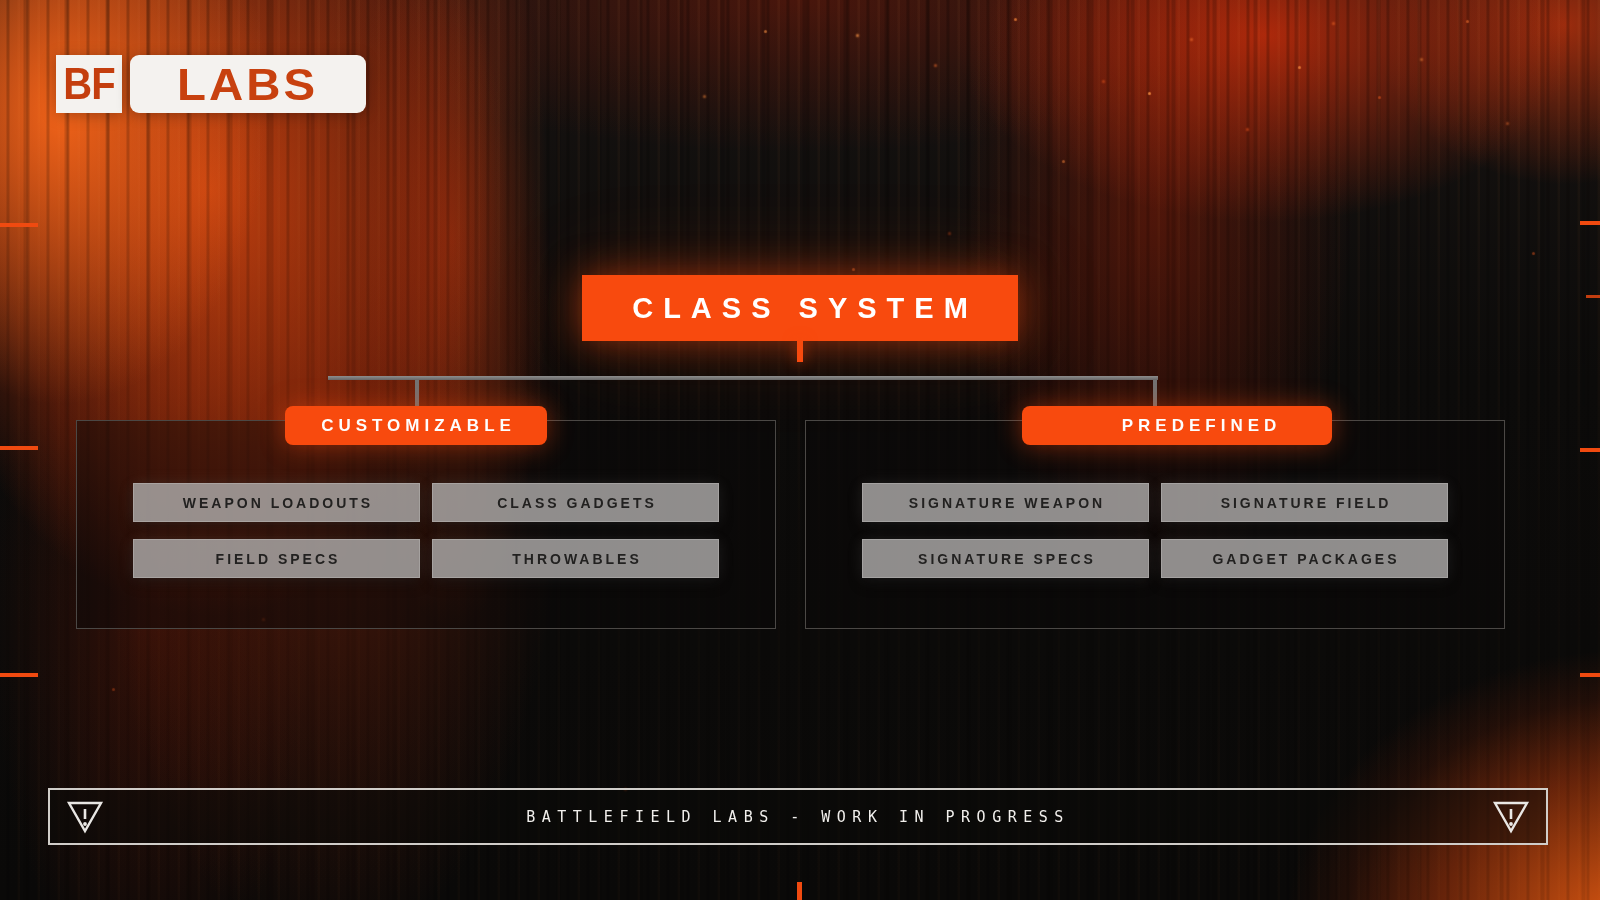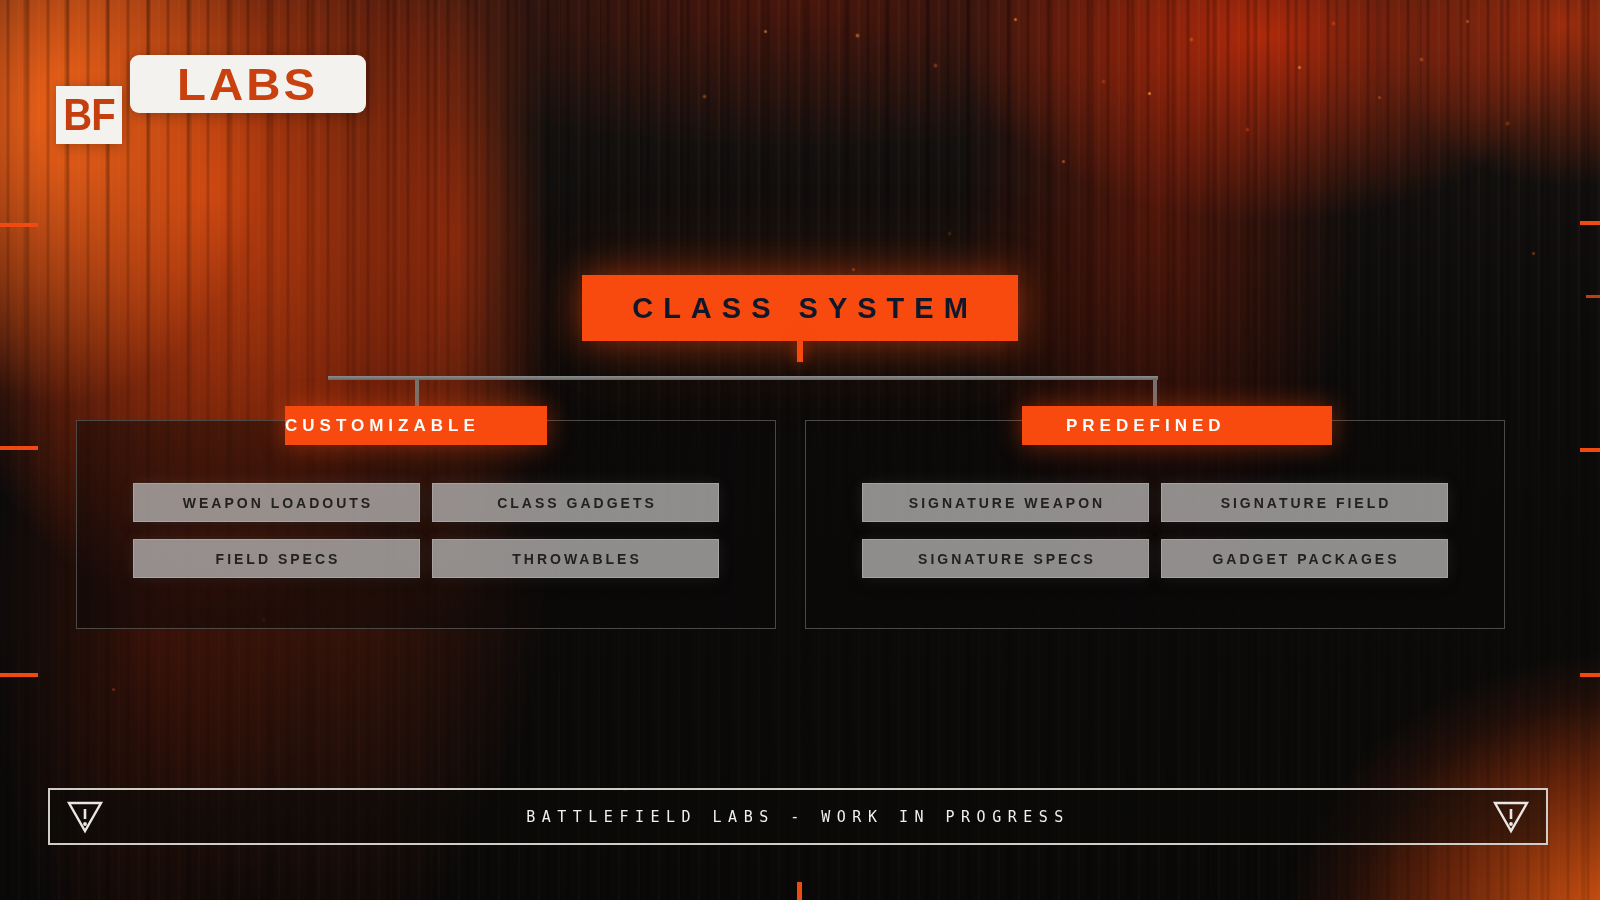--- a/index.html
+++ b/index.html
@@ -55,42 +55,43 @@
   .tick.l3{left:0;top:673px;width:38px;height:4px;}
   .tick.r1{right:0;top:221px;width:20px;height:4px;}
   .tick.r2{right:0;top:295px;width:14px;height:3px;opacity:.8;}
   .tick.r3{right:0;top:448px;width:20px;height:4px;}
   .tick.r4{right:0;top:673px;width:20px;height:4px;}
   .tick.b1{left:797px;bottom:0;width:5px;height:18px;}
   
   .logo{position:absolute;left:56px;top:55px;display:flex;gap:8px;}
   .logo .box{background:#f4f2ef;height:58px;display:flex;align-items:center;justify-content:center;
     box-shadow:0 2px 14px rgba(0,0,0,.28);}
-  .logo .bf{width:66px;margin-top:31px;}
+  .logo .bf{width:66px;}
   .logo .labs{width:236px;border-radius:9px;}
   .bf-text{font-weight:900;font-size:40px;line-height:1;color:#c43e0e;letter-spacing:-1px;transform:scaleY(1.1);}
   .labs-text{font-weight:900;font-size:46px;line-height:1;color:#c8410f;letter-spacing:3px;transform:scale(1.03,.97);}
   
   .root-banner{
     position:absolute;left:582px;top:275px;width:436px;height:66px;
     background:#f84a0e;display:flex;align-items:center;justify-content:center;
     box-shadow:0 0 36px rgba(248,74,14,.5),0 0 90px rgba(248,74,14,.22);
   }
-  .root-banner span{color:#0f172a;font-size:29px;font-weight:700;letter-spacing:10px;margin-right:-10px;}
+  .root-banner span{color:#ffffff;font-size:29px;font-weight:700;letter-spacing:10px;margin-right:-10px;}
   .stub{position:absolute;left:797px;top:341px;width:6px;height:21px;background:#f84a0e;
     box-shadow:0 0 14px rgba(248,74,14,.6);}
   .hline{position:absolute;left:328px;top:376px;width:830px;height:4px;
     background:linear-gradient(180deg,#8d8d8d,#676767);}
   .vdrop{position:absolute;top:380px;width:4px;height:27px;background:#737373;}
   .vdrop.left{left:415px;}
   .vdrop.right{left:1153px;}
   .branch-banner{
     position:absolute;top:406px;height:39px;background:#f84a0e;
-    display:flex;align-items:center;z-index:3;
+    display:flex;align-items:center;justify-content:center;z-index:3;
     box-shadow:0 0 26px rgba(248,74,14,.45);
+    border-radius:8px;
   }
   .branch-banner.cust{left:285px;width:262px;}
   .branch-banner.pred{left:1022px;width:266px;padding-left:44px;}
   .branch-banner span{color:#fdfdfd;font-size:17px;font-weight:700;letter-spacing:5px;margin-right:-5px;}
   .panel{
     position:absolute;top:420px;width:698px;height:207px;
     border:1px solid #4b4845;background:rgba(10,9,8,.48);z-index:2;
   }
   .panel.left{left:64px;margin-left:12px;}
   .panel.right{left:805px;}

